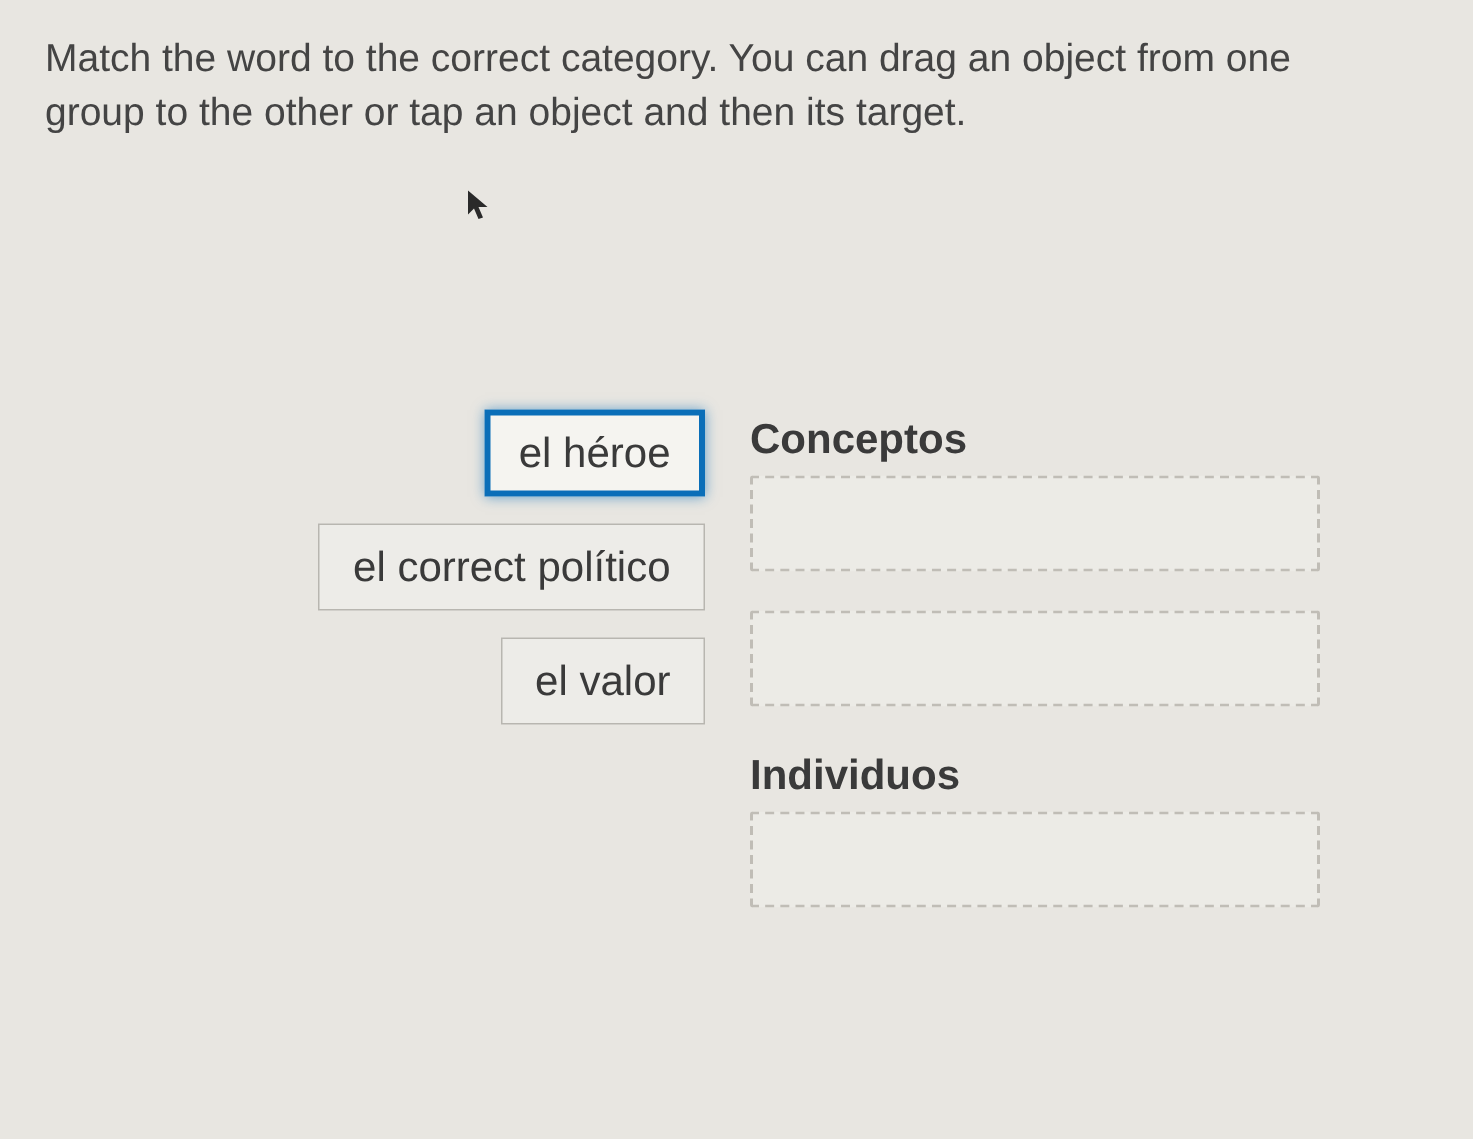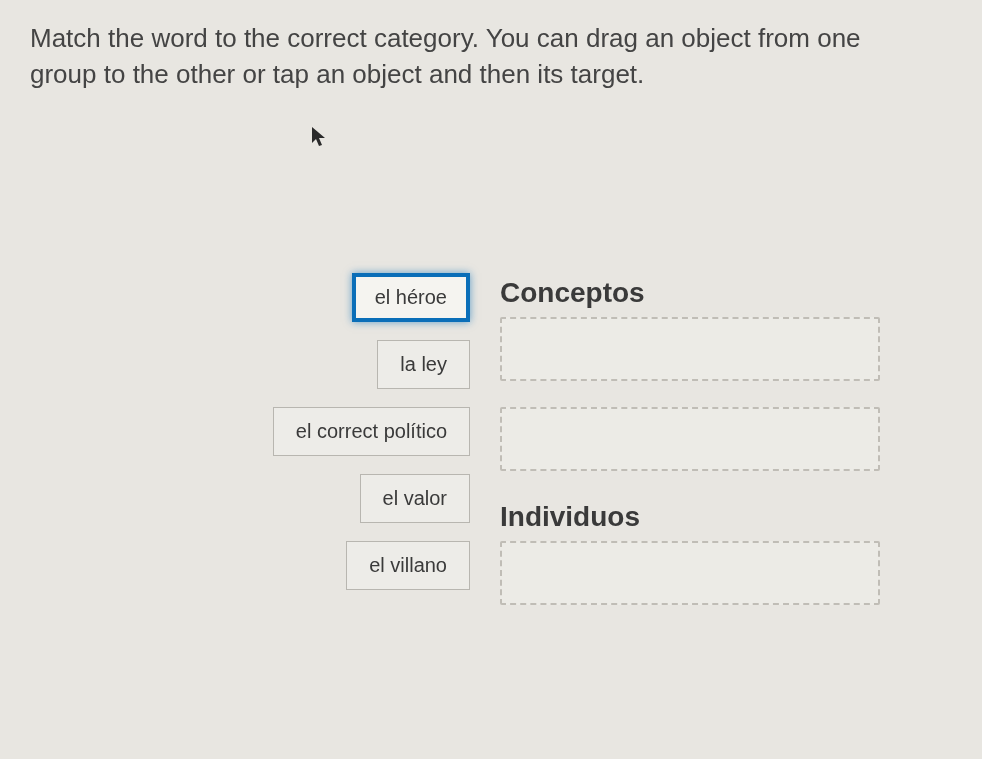--- a/index.html
+++ b/index.html
@@ -41,21 +41,21 @@
       display: flex;
       flex-direction: column;
       gap: 18px;
       align-items: flex-end;
       width: 320px;
     }
     .word-item {
       border: 1px solid #b8b6b0;
       background: #edece8;
       padding: 12px 22px;
-      font-size: 20px;
+      font-size: 28px;
       color: #3a3a3a;
       text-align: center;
       cursor: grab;
       white-space: nowrap;
     }
     .word-item.selected {
       border: 4px solid #0a6eb8;
       box-shadow: 0 0 8px rgba(10,110,184,0.6);
       padding: 9px 19px;
       background: #f5f4f0;
@@ -90,24 +90,22 @@
 
 <div class="cursor">
   <svg viewBox="0 0 18 24" width="18" height="24">
     <path d="M2 2 L2 18 L6 14 L9 21 L12 20 L9 13 L15 13 Z" fill="#2a2a2a"></path>
   </svg>
 </div>
 
 <div class="activity-area">
   <div class="word-column">
     <div class="word-item selected">el héroe</div>
-    <div class="word-item">la ley</div>
     <div class="word-item">el correct político</div>
     <div class="word-item">el valor</div>
-    <div class="word-item">el villano</div>
   </div>
 
   <div class="category-column">
     <div class="category-label">Conceptos</div>
     <div class="dropzone"></div>
 
     <div class="dropzone"></div>
 
     <div class="category-label">Individuos</div>
     <div class="dropzone"></div>

